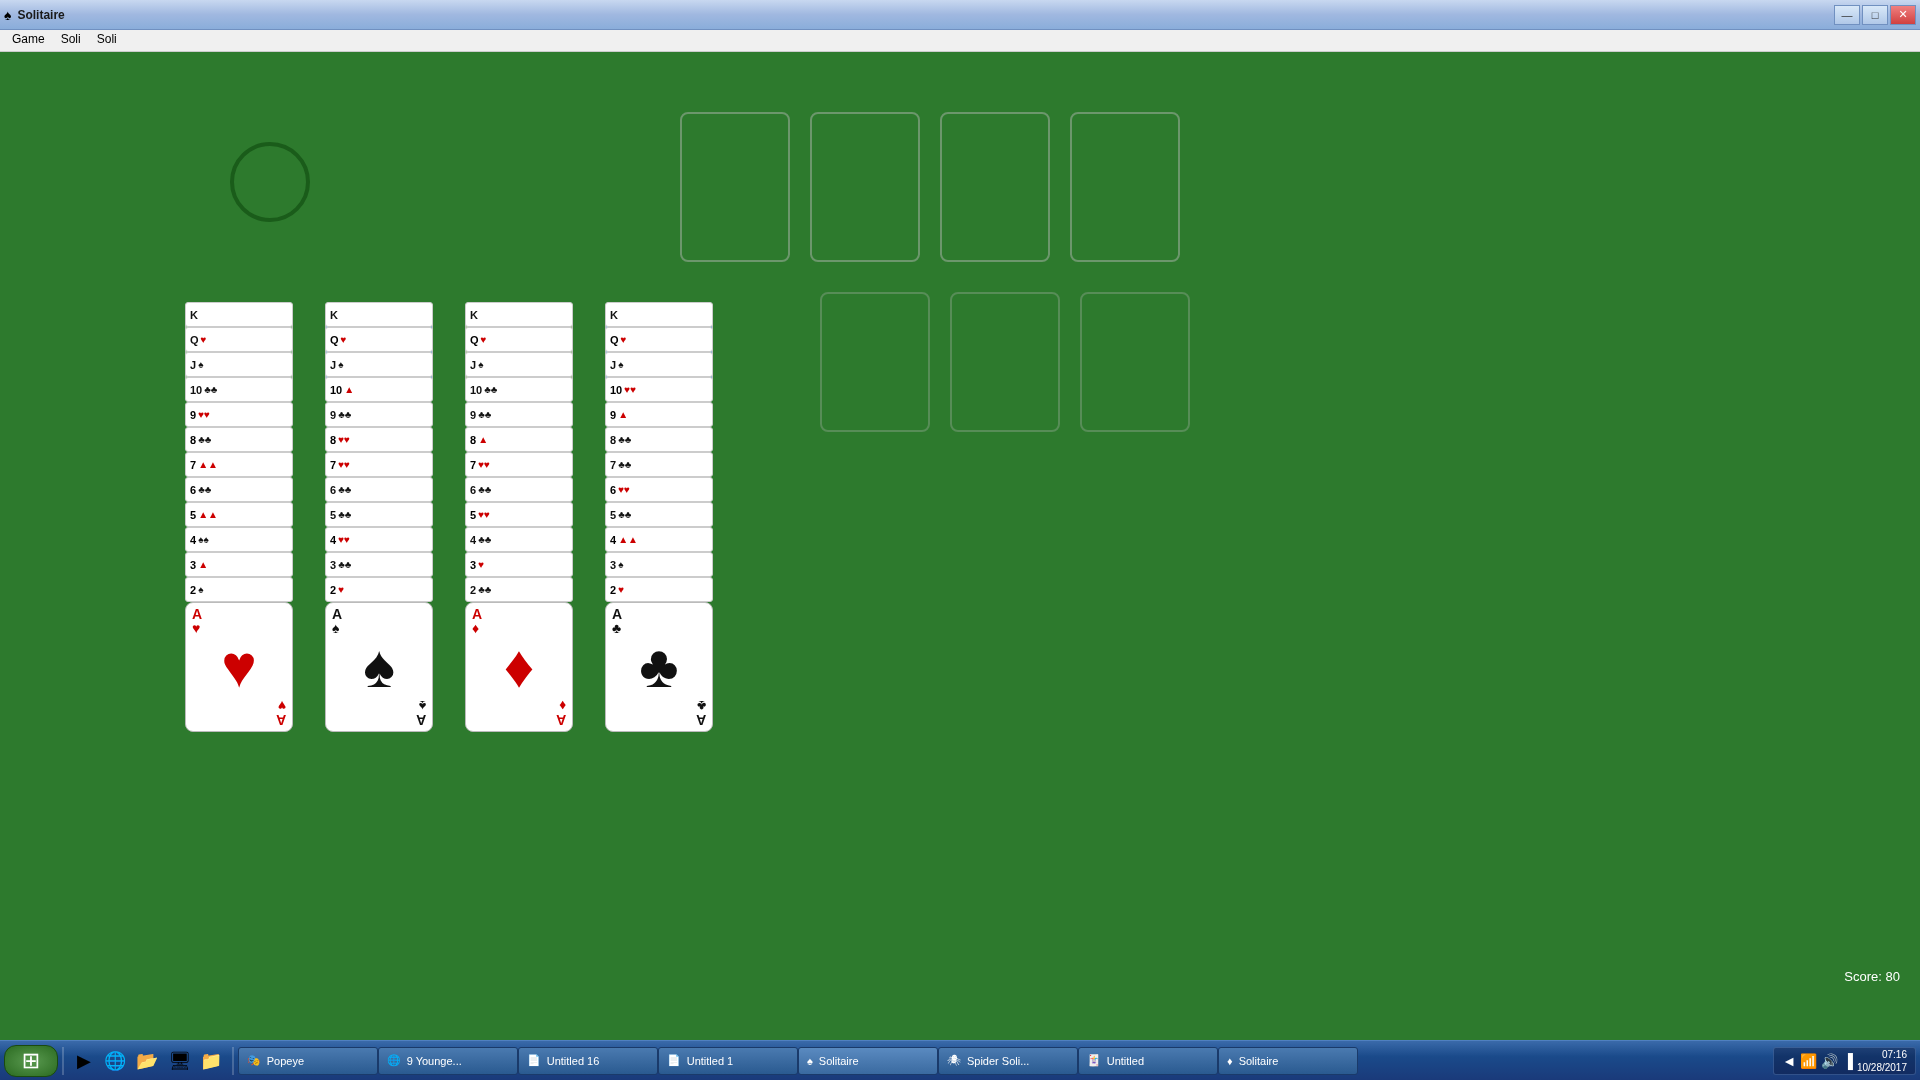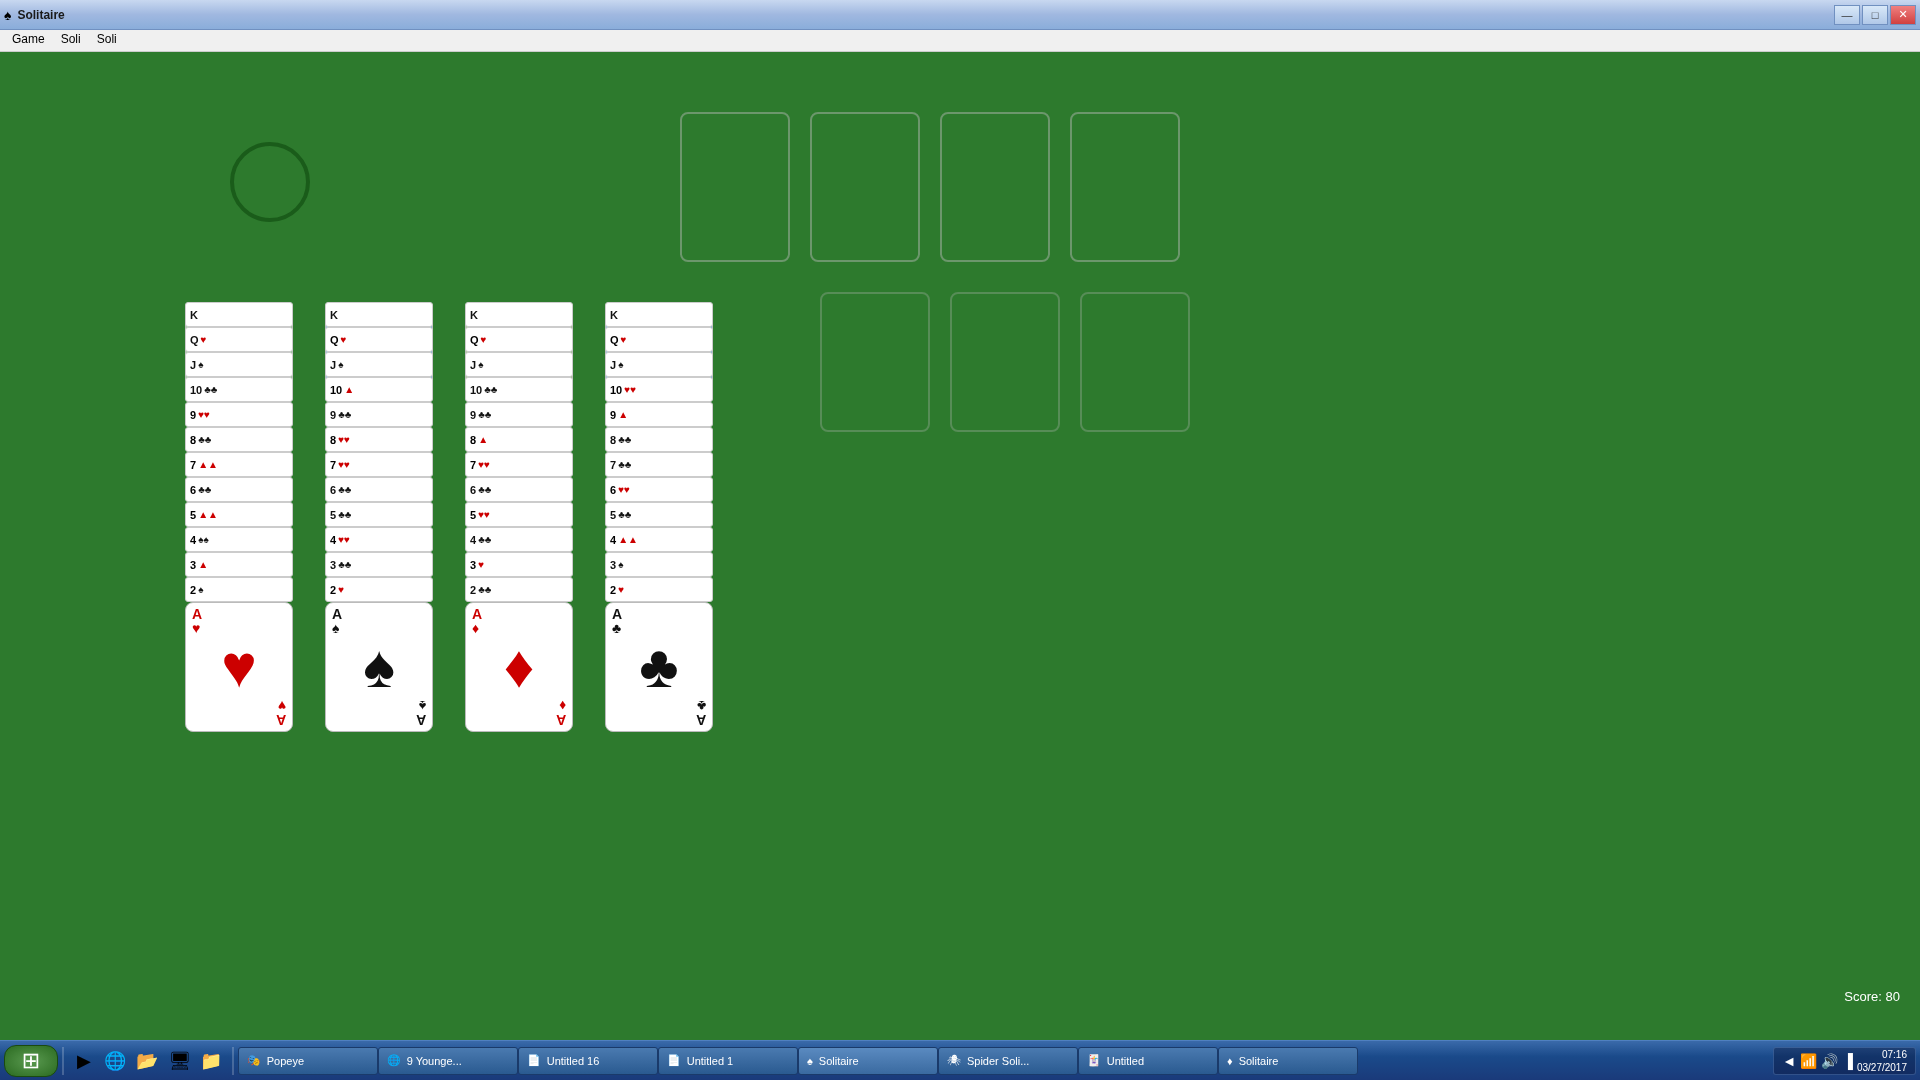--- a/index.html
+++ b/index.html
@@ -167,21 +167,21 @@
       display: flex; align-items: center; gap: 4px;
       background: rgba(0,0,30,0.3);
       border: 1px solid rgba(100,140,200,0.4);
       border-radius: 3px;
       padding: 2px 8px;
       height: 28px;
     }
     .tray-icon { font-size: 14px; cursor: pointer; color: white; }
     .tray-time { font-size: 10px; color: white; text-align: right; line-height: 1.3; }
     .score-text {
-      position: absolute; bottom: 36px; right: 20px;
+      position: absolute; bottom: 56px; right: 20px;
       color: white; font-size: 13px;
     }
 
     
     .col-card-row {
       height: 25px;
       background: white;
       border: 1px solid #ccc;
       border-radius: 3px;
       display: flex; align-items: center;
@@ -382,16 +382,16 @@
 
   <div class="taskbar-separator"></div>
 
   <div class="system-tray">
     <span class="tray-icon">◄</span>
     <span class="tray-icon">📶</span>
     <span class="tray-icon">🔊</span>
     <span class="tray-icon">▐</span>
     <div class="tray-time">
       <div>07:16</div>
-      <div>03/27/2017</div>
+      <div>10/28/2017</div>
     </div>
   </div>
 </div>
 
 </body></html>

